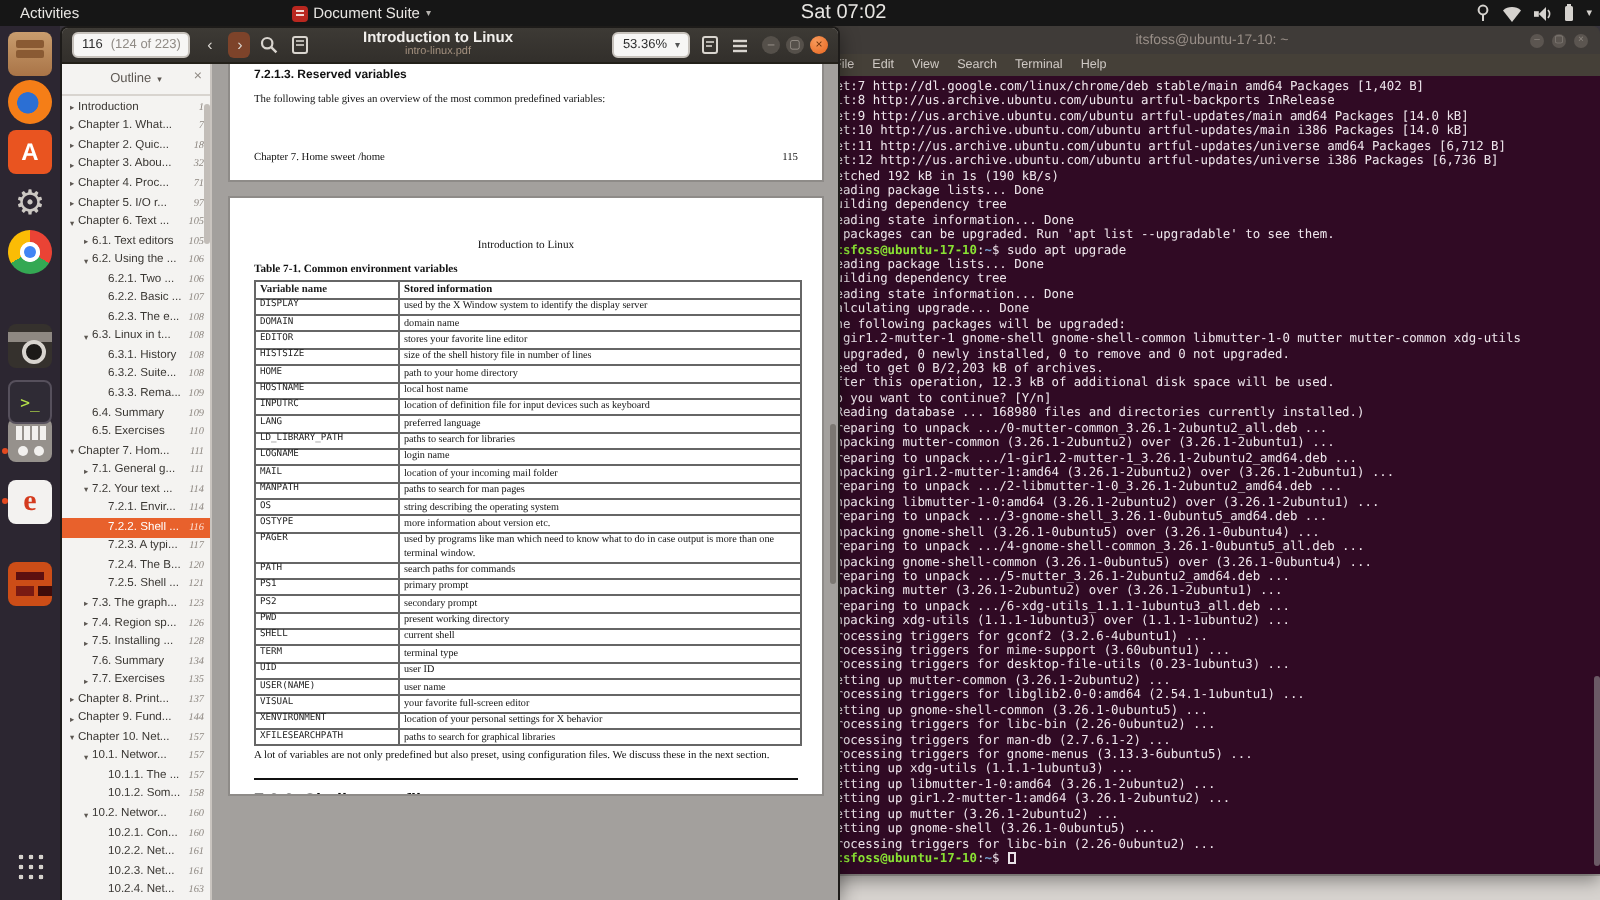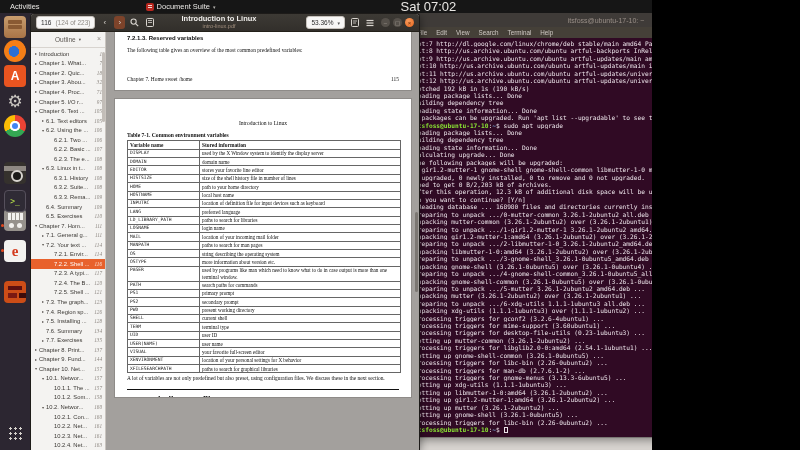--- a/index.html
+++ b/index.html
@@ -1,28 +1,28 @@
 <!DOCTYPE html>
 <html><head>
 <meta charset="utf-8">
 <style>
   html,body{margin:0;padding:0;background:#000;}
   *{box-sizing:border-box;}
-  .screen{position:relative;width:652px;height:450px;overflow:hidden;
+  .screen{position:relative;width:800px;height:450px;overflow:hidden;
     font-family:"Liberation Sans",sans-serif;background:#3c3840;}
 
   
   .topbar{position:absolute;left:0;top:0;width:800px;height:13px;background:#161616;
     color:#e8e6e3;font-size:7.5px;display:flex;align-items:center;z-index:9;}
   .tb-activities{padding:0 10px;height:100%;display:flex;align-items:center;}
   .tb-appmenu{margin-left:96px;display:flex;align-items:center;gap:3px;height:100%;}
   .tb-appicon{width:8px;height:8px;border-radius:2px;background:#b9271f;position:relative;}
   .tb-appicon:after{content:"";position:absolute;left:2px;top:2px;width:4px;height:1px;background:#f3d9d3;box-shadow:0 2px 0 #f3d9d3;}
   .tb-caret{font-size:5px;color:#b5b2ae;}
-  .tb-clock{position:absolute;left:50%;transform:translateX(1%);font-size:13px;}
+  .tb-clock{position:absolute;left:50%;transform:translateX(1%);font-size:10px;}
   .tb-status{position:absolute;right:4px;top:0;height:13px;display:flex;align-items:center;gap:6px;}
   .tb-status svg{display:block;}
 
   
   .dock{position:absolute;left:0;top:13px;width:30px;height:437px;background:#2c2631;z-index:8;}
   .dtile{position:absolute;left:4px;width:22px;height:22px;border-radius:4px;overflow:hidden;}
   .d-files{background:linear-gradient(#c99d6e,#a97447);}
   .d-files:after{content:"";position:absolute;left:4px;top:9px;width:14px;height:4px;background:#8a5a33;border-radius:1px;box-shadow:0 -5px 0 #8a5a33;}
   .d-firefox{border-radius:50%;background:radial-gradient(circle at 45% 52%,#2b6fd4 0 31%,#f57e17 33% 72%,#d9530b 73%);}
   .d-soft{background:#e95420;color:#fff;font-weight:bold;font-size:12px;display:flex;align-items:center;justify-content:center;}

